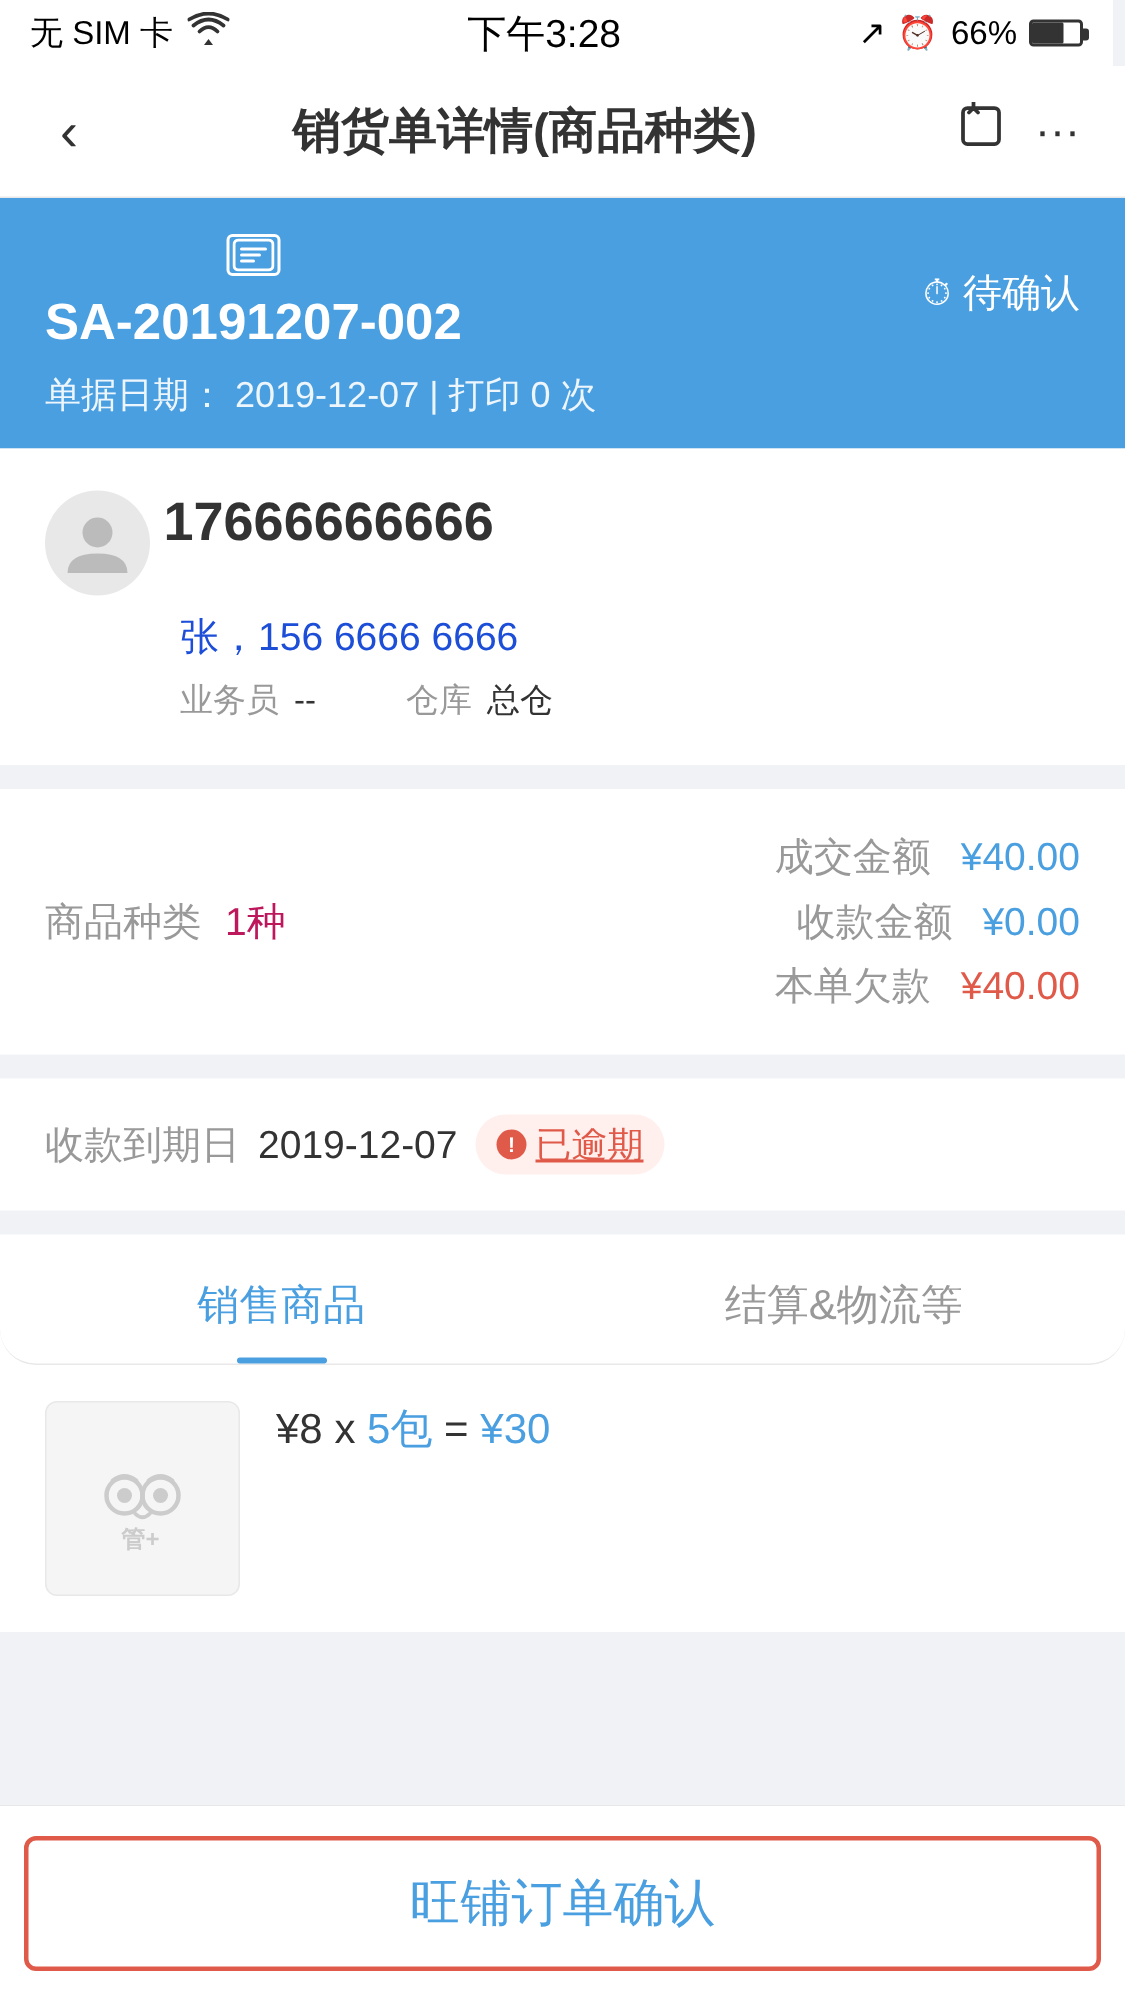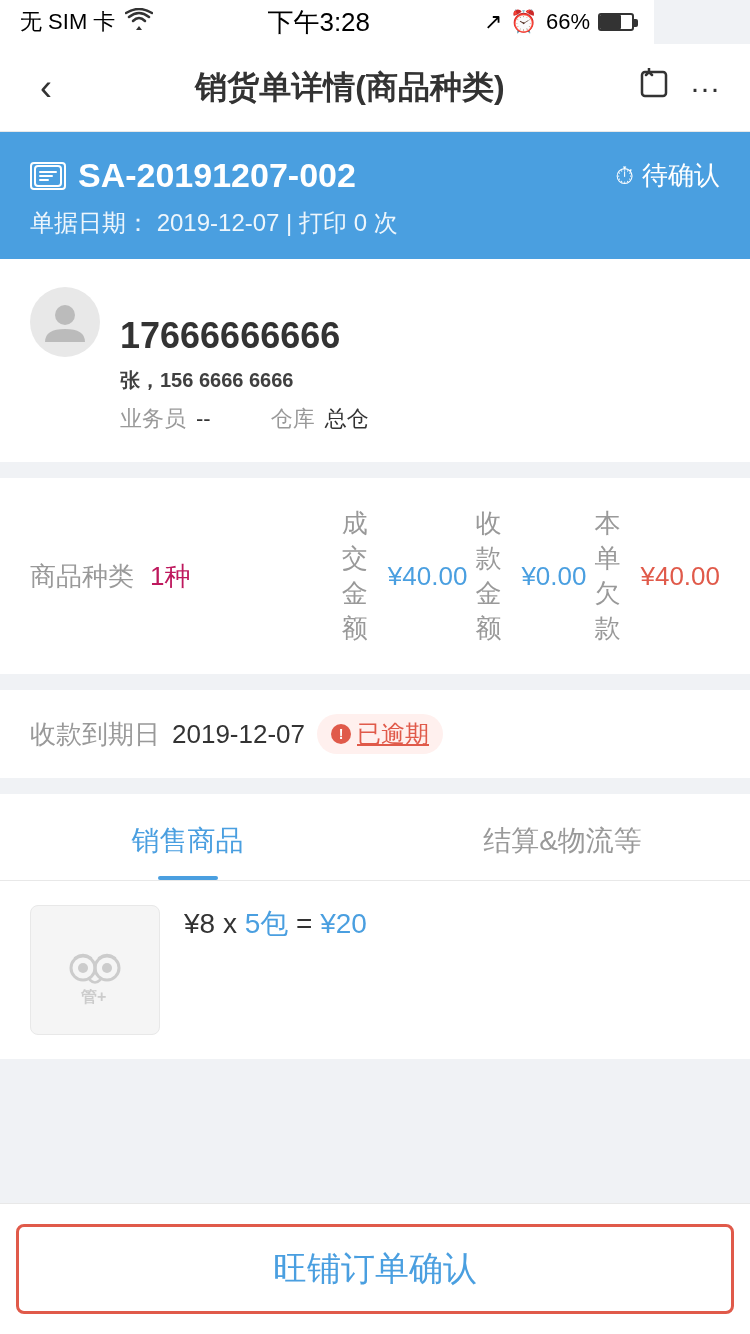--- a/index.html
+++ b/index.html
@@ -8,21 +8,21 @@
       font-family: -apple-system, "PingFang SC", "Helvetica Neue", Arial, sans-serif;
       background: #f0f2f5;
       width: 750px;
       min-height: 1334px;
       position: relative;
       overflow-x: hidden;
     }
 
     
     .status-bar {
-      width: 654px;
+      width: 742px;
       height: 44px;
       background: #fff;
       display: flex;
       align-items: center;
       justify-content: space-between;
       padding: 0 20px;
       font-size: 24px;
       font-weight: 500;
     }
     .status-left { display: flex; align-items: center; gap: 10px; font-size: 22px; }
@@ -94,20 +94,21 @@
       justify-content: space-between;
       margin-bottom: 12px;
     }
     .order-id {
       font-size: 34px;
       font-weight: 700;
       color: #fff;
       display: flex;
       align-items: center;
       gap: 12px;
+      flex-direction: column;
     }
     .order-id-icon {
       width: 36px; height: 28px;
       border: 2px solid #fff;
       border-radius: 4px;
       display: flex;
       align-items: center;
       justify-content: center;
       font-size: 18px;
       color: #fff;
@@ -135,43 +136,42 @@
     .customer-section {
       background: #fff;
       padding: 28px 30px;
       margin-bottom: 16px;
       display: flex;
       flex-direction: column;
       gap: 10px;
     }
     .customer-top {
       display: flex;
-      align-items: flex-end;
-      gap: 20px;
+      align-items: flex-start;
+      gap: 9px;
     }
     .avatar {
       width: 70px; height: 70px;
       border-radius: 50%;
       background: #e8e8e8;
       display: flex;
       align-items: center;
       justify-content: center;
       flex-shrink: 0;
     }
     .avatar-svg { width: 50px; height: 50px; }
     .customer-phone {
       font-size: 36px;
       font-weight: 600;
       color: #333;
     }
     .customer-name {
-      font-size: 20px;
-      color: #404040;
+      font-size: 26px;
+      color: #1d4ed8;
       padding-left: 90px;
-      font-weight: bold;
     }
     .customer-meta {
       display: flex;
       align-items: center;
       padding-left: 90px;
       font-size: 22px;
       color: #666;
       gap: 60px;
     }
     .meta-item { display: flex; align-items: center; gap: 10px; }
@@ -190,21 +190,21 @@
       flex: 1;
       display: flex;
       align-items: center;
       gap: 16px;
     }
     .summary-label { font-size: 26px; color: #999; }
     .summary-value { font-size: 26px; color: #be185d; }
     .summary-right {
       flex: 1;
       display: flex;
-      flex-direction: row;
+      flex-direction: column;
       align-items: flex-end;
       gap: 8px;
       justify-content: center;
     }
     .amount-row {
       display: flex;
       align-items: center;
       gap: 20px;
       font-size: 26px;
     }
@@ -246,20 +246,21 @@
     .overdue-text { color: #e05a4a; font-size: 24px; text-decoration: underline; }
 
     
     .tabs-section {
       background: #fff;
       margin-bottom: 0;
     }
     .tabs-row {
       display: flex;
       border-bottom: 1px solid #e8e8e8;
+      border-radius: 24px;
     }
     .tab-item {
       flex: 1;
       text-align: center;
       padding: 28px 0 20px;
       font-size: 28px;
       color: #999;
       cursor: pointer;
       position: relative;
     }
@@ -481,21 +482,21 @@
         <circle cx="28" cy="38" r="5" fill="#ccc"></circle>
         <circle cx="52" cy="38" r="5" fill="#ccc"></circle>
         <path d="M20 28 Q28 22 36 28" fill="none" stroke="#ccc" stroke-width="2.5" stroke-linecap="round"></path>
         <path d="M44 28 Q52 22 60 28" fill="none" stroke="#ccc" stroke-width="2.5" stroke-linecap="round"></path>
         <path d="M35 50 Q40 55 45 50" fill="none" stroke="#ccc" stroke-width="2.5" stroke-linecap="round"></path>
         <text x="26" y="72" font-size="16" fill="#ccc" font-family="sans-serif" font-weight="700">管+</text>
       </svg>
     </div>
     <div class="product-info">
       <div class="product-price">
-        <span>¥8 x </span><span class="product-price-qty">5包</span><span> = </span><span class="product-price-highlight">¥20</span>
+        <span>¥8 x </span><span class="product-price-qty">5包</span><span> = </span><span class="product-price-highlight">¥30</span>
       </div>
     </div>
   </div>
 </div>
 
 <div class="empty-area"></div>
 
 <div class="bottom-bar">
   <button class="confirm-btn">旺铺订单确认</button>
 </div>

